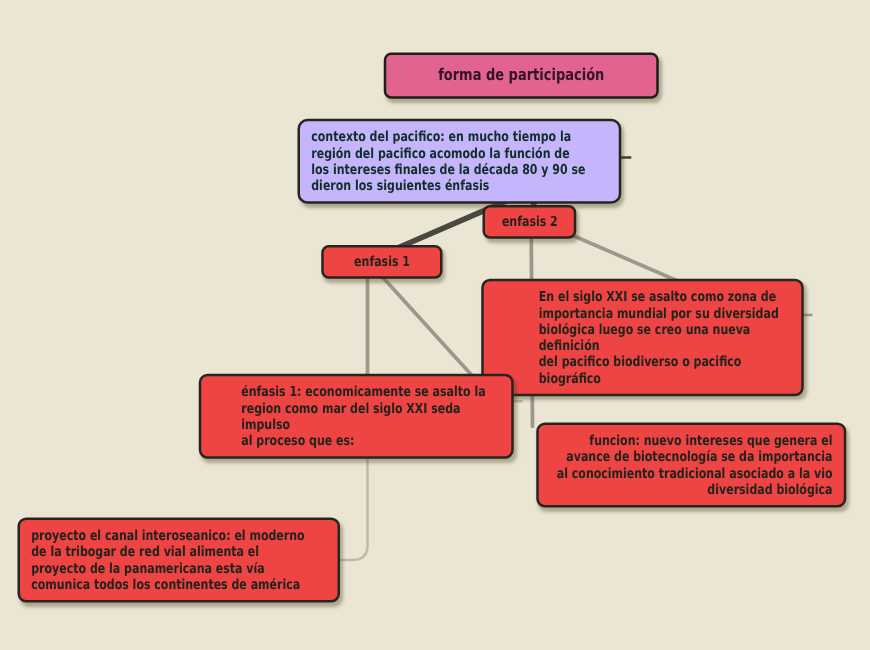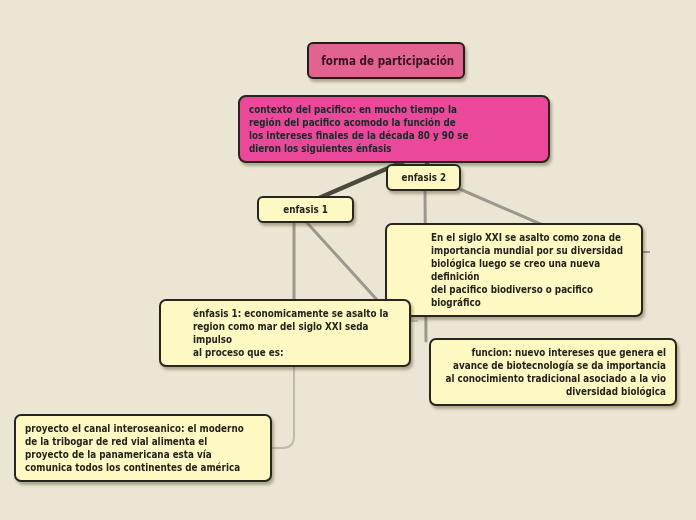--- a/index.html
+++ b/index.html
@@ -6,50 +6,50 @@
   #canvas{
     position:relative;
     width:696px;height:520px;
     background:#ebe6d3;
     overflow:hidden;
     font-family:"DejaVu Sans",sans-serif;
   }
   #edges{position:absolute;left:0;top:0;width:696px;height:520px;}
   .node{
     position:absolute;box-sizing:border-box;
-    background:#fef9c3;
+    background:#ef4444;
     border:2px solid #26261f;
     border-radius:7px;
     box-shadow:2px 3px 3px rgba(70,62,35,.38);
     padding:6px 9px;
     font-weight:bold;font-size:11px;line-height:13px;
     color:#23231d;
   }
   .fit{
     display:block;width:125%;
     transform:scaleX(.8);transform-origin:0 0;
     white-space:pre-line;
   }
   .fit-c{
     display:block;width:125%;margin-left:-12.5%;
     transform:scaleX(.8);transform-origin:50% 50%;
     white-space:nowrap;text-align:center;
   }
   #node-root{
-    left:307px;top:42px;width:158px;
+    left:307px;top:42px;width:220px;
     background:#e2638f;
     border-radius:6px;
     padding:9px 12px;
     font-size:13px;line-height:15px;
     color:#331523;
     border-color:#1f1f1a;
   }
   #node-contexto{
-    left:238px;top:95px;width:312px;
-    background:#ec4899;
+    left:238px;top:95px;width:259px;
+    background:#c4b5fd;
     border-radius:8px;
     color:#102e2a;
   }
   #node-enfasis-1{left:257px;top:196px;width:97px;padding:5px 6px;border-radius:6px;}
   #node-enfasis-2{left:386px;top:164px;width:75px;padding:5px 6px;border-radius:6px;}
   #node-siglo-xxi{left:385px;top:223px;width:258px;padding-left:44px;}
   #node-enfasis-1-detalle{left:159px;top:299px;width:252px;padding-left:32px;}
   #node-funcion{left:429px;top:338px;width:248px;text-align:right;}
   #node-proyecto{left:14px;top:414px;width:258px;}
 </style>

